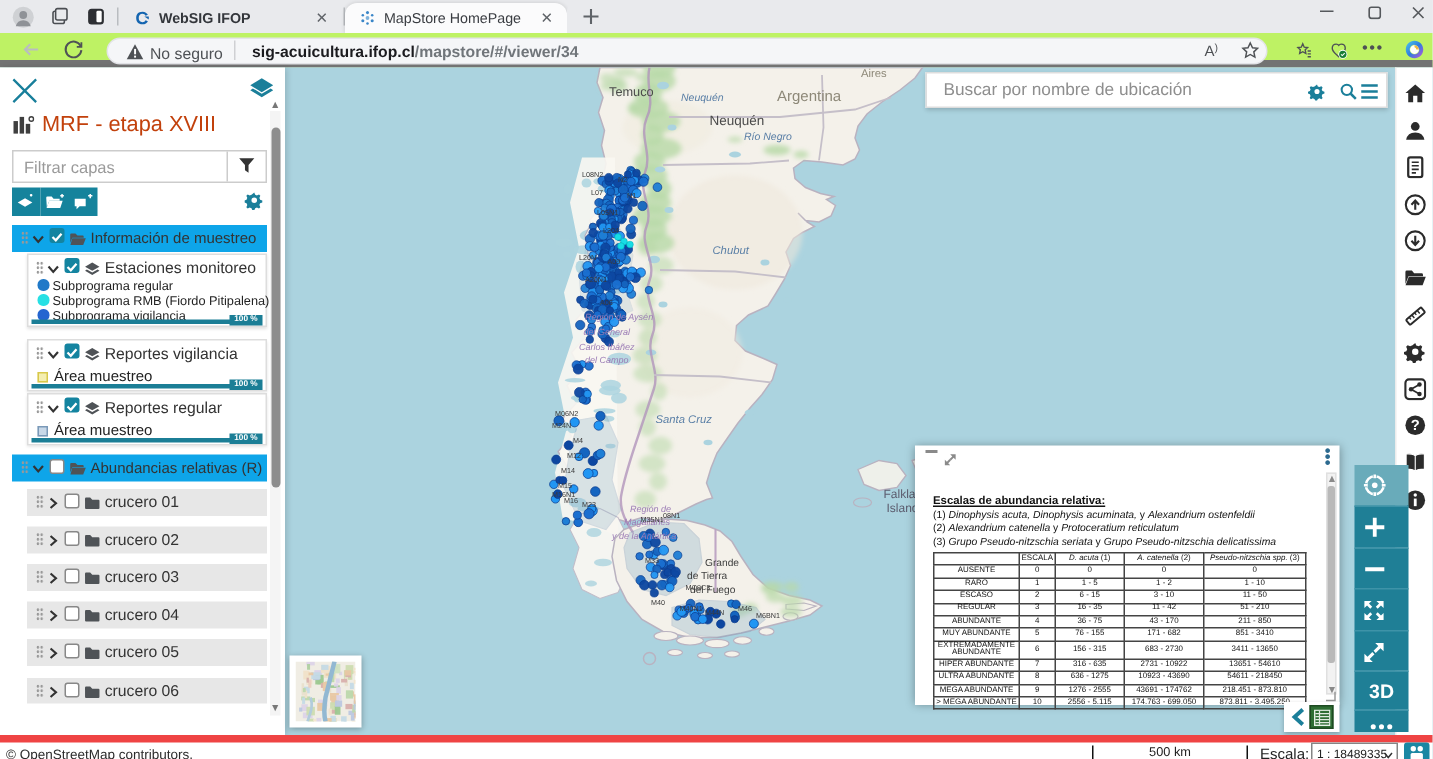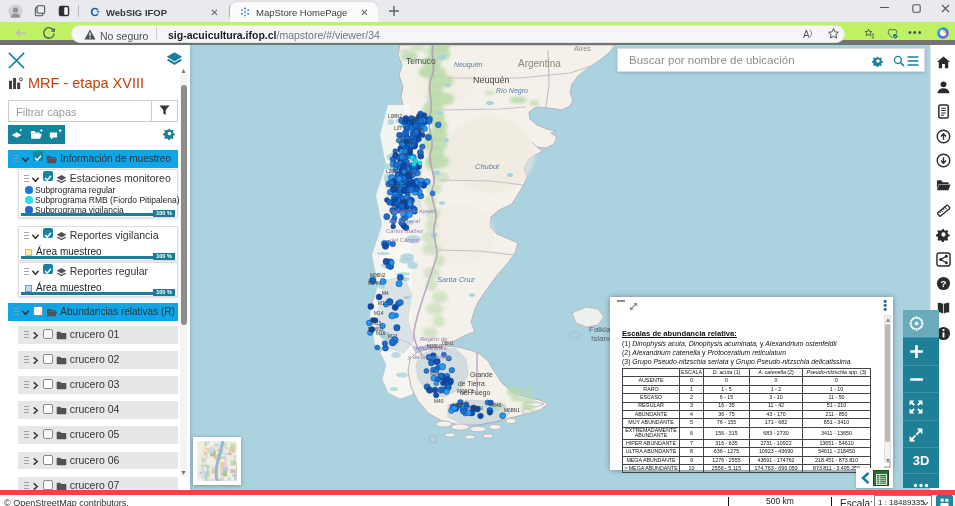--- a/index.html
+++ b/index.html
@@ -6,21 +6,21 @@
 .abs{position:absolute;}
 
 #tabstrip{position:absolute;left:0;top:0;width:955px;height:22px;background:#e9eaed;}
 .tab{position:absolute;top:2px;height:20px;border-radius:8px 8px 0 0;font-size:9.5px;color:#42464b;}
 .tabfav{position:absolute;left:9px;top:4px;width:12px;height:12px;}
 .tabtitle{position:absolute;left:26px;top:5px;white-space:nowrap;}
 .tabx{position:absolute;top:5px;width:11px;height:11px;color:#5f6368;font-size:10px;line-height:11px;text-align:center;}
 #toolbar{position:absolute;left:0;top:22px;width:955px;height:23px;background:#bef264;border-bottom:5px solid #737373;}
 #addrpill{position:absolute;left:71px;top:2.5px;width:774px;height:18px;background:#f5f6f8;border:1px solid #e3e4e8;border-radius:10px;}
 #addrtext{position:absolute;left:168px;top:7px;font-size:10.5px;color:#1b1b1f;white-space:nowrap;}
-#addrtext .path{color:#70757a;}
+#addrtext .path{color:#70757a;font-weight:bold;}
 .cicon{color:#54565c;}
 
 #app{position:absolute;left:0;top:45px;width:955px;height:461px;background:#abd3df;}
 
 #bottombar{position:absolute;left:0;top:445px;width:955px;height:16px;background:#fff;border-top:5px solid #ef4444;}
 #attrib{position:absolute;left:4px;top:3px;font-size:9px;color:#2b2b2b;}
 #scalebox{position:absolute;left:728px;top:2px;width:104px;height:10px;border-left:1.4px solid #111;border-right:1.4px solid #111;border-bottom:1.4px solid #111;font-size:8.5px;color:#222;text-align:center;line-height:9px;}
 #escala{position:absolute;left:840px;top:3px;font-size:10px;color:#222;}
 #scalesel{position:absolute;left:874px;top:0px;width:58px;height:15px;border:1px solid #858585;background:#fff;font-size:8px;color:#222;line-height:14px;text-align:left;padding-left:3px;white-space:nowrap;overflow:hidden;}
 #cornerbtn{position:absolute;left:936px;top:0px;width:17px;height:15px;background:#1b87a3;border-radius:2px;}
@@ -893,25 +893,20 @@
         <div class="crucero" style="top:381.4px;line-height:17px"><span style="margin-left:3px"><span class="dragdots"></span></span><svg width="9" height="9" viewBox="0 0 10 10" style="vertical-align:-1px">
             <path d="M3 1.5 L7 5 L3 8.5" fill="none" stroke="#333" stroke-width="1.6"></path>
           </svg> <span class="cb off"></span> <svg width="11" height="9" viewBox="0 0 16 13" style="vertical-align:-1px">
             <path d="M1 2 a1 1 0 0 1 1-1 h4 l2 2 h6 a1 1 0 0 1 1 1 v7 a1 1 0 0 1 -1 1 H2 a1 1 0 0 1 -1-1 Z" fill="#4f5357"></path>
           </svg> <span style="vertical-align:1px">crucero 05</span></div>
         <div class="crucero" style="top:406.5px;line-height:17px"><span style="margin-left:3px"><span class="dragdots"></span></span><svg width="9" height="9" viewBox="0 0 10 10" style="vertical-align:-1px">
             <path d="M3 1.5 L7 5 L3 8.5" fill="none" stroke="#333" stroke-width="1.6"></path>
           </svg> <span class="cb off"></span> <svg width="11" height="9" viewBox="0 0 16 13" style="vertical-align:-1px">
             <path d="M1 2 a1 1 0 0 1 1-1 h4 l2 2 h6 a1 1 0 0 1 1 1 v7 a1 1 0 0 1 -1 1 H2 a1 1 0 0 1 -1-1 Z" fill="#4f5357"></path>
           </svg> <span style="vertical-align:1px">crucero 06</span></div>
-        <div class="crucero" style="top:431.6px;line-height:17px"><span style="margin-left:3px"><span class="dragdots"></span></span><svg width="9" height="9" viewBox="0 0 10 10" style="vertical-align:-1px">
-            <path d="M3 1.5 L7 5 L3 8.5" fill="none" stroke="#333" stroke-width="1.6"></path>
-          </svg> <span class="cb off"></span> <svg width="11" height="9" viewBox="0 0 16 13" style="vertical-align:-1px">
-            <path d="M1 2 a1 1 0 0 1 1-1 h4 l2 2 h6 a1 1 0 0 1 1 1 v7 a1 1 0 0 1 -1 1 H2 a1 1 0 0 1 -1-1 Z" fill="#4f5357"></path>
-          </svg> <span style="vertical-align:1px">crucero 07</span></div>
         <div id="tocscroll"></div>
         <div id="tocthumb"></div>
         <div class="abs" style="left:180px;top:22px;width:7px;height:7px;color:#777;font-size:7px;line-height:7px">▲</div>
         <div class="abs" style="left:180px;top:424px;width:7px;height:7px;color:#777;font-size:7px;line-height:7px">▼</div>
       </div>
       <div id="sidebar">
         <svg class="sbicon" style="top:10.0px" viewBox="0 0 16 16">
           <path d="M8 1.5 L15 7.5 H13 V14 H9.5 V9.5 H6.5 V14 H3 V7.5 H1 Z" fill="#2b2b2b"></path>
         </svg>
         <svg class="sbicon" style="top:34.6px" viewBox="0 0 16 16">

